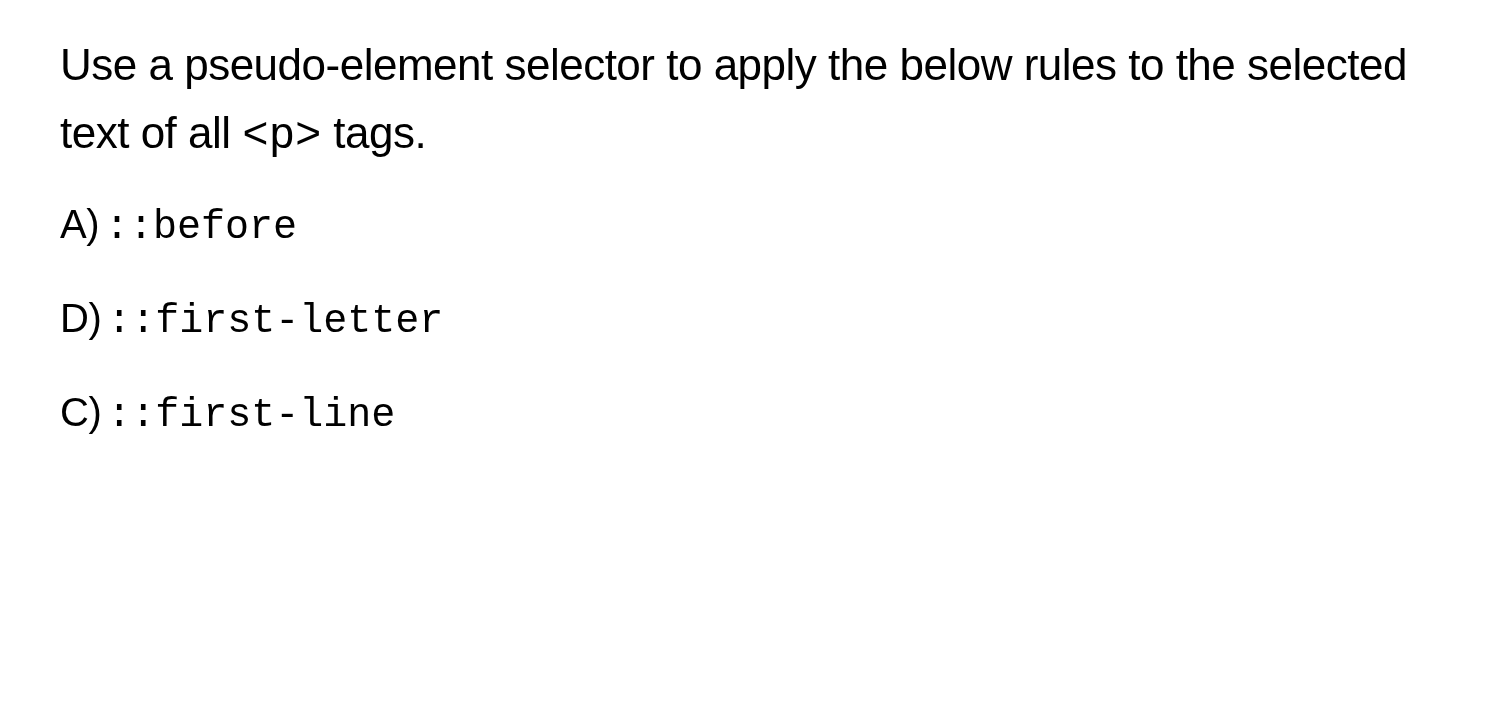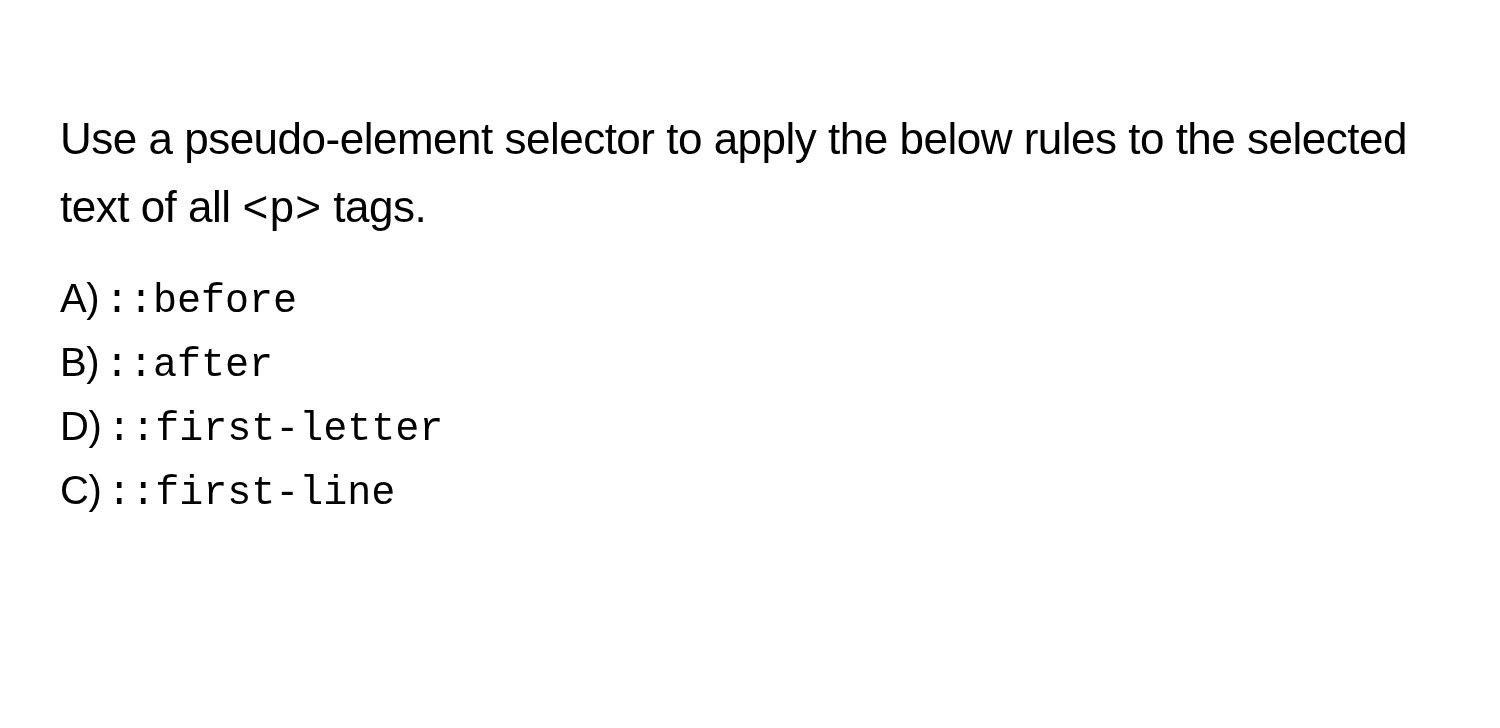--- a/index.html
+++ b/index.html
@@ -8,37 +8,37 @@
       box-sizing: border-box;
     }
     body {
       width: 1500px;
       height: 728px;
       background: #ffffff;
       font-family: -apple-system, BlinkMacSystemFont, "Segoe UI", Helvetica, Arial, sans-serif;
       color: #000000;
     }
     .container {
-      padding: 105px 60px 0 60px;
+      padding: 31px 60px 0 60px;
     }
     .question {
       font-size: 44px;
       line-height: 1.55;
       letter-spacing: -0.5px;
       font-weight: 400;
       margin-bottom: 28px;
     }
     .code {
       font-family: "Courier New", Courier, monospace;
       letter-spacing: 0;
     }
     .options {
       display: flex;
       flex-direction: column;
-      gap: 8px;
+      gap: 38px;
     }
     .option {
       font-size: 40px;
       line-height: 1.3;
       font-weight: 400;
       letter-spacing: -0.5px;
     }
     .option .label {
       margin-right: 6px;
     }
@@ -48,22 +48,19 @@
 
 <div class="container">
   <div class="question">
     <span>Use a pseudo-element selector to apply the below rules to the selected text of all </span><span class="code">&lt;p&gt;</span><span> tags.</span>
   </div>
   <div class="options">
     <div class="option">
       <span class="label">A)</span><span class="code">::before</span>
     </div>
     <div class="option">
-      <span class="label">B)</span><span class="code">::after</span>
-    </div>
-    <div class="option">
       <span class="label">D)</span><span class="code">::first-letter</span>
     </div>
     <div class="option">
       <span class="label">C)</span><span class="code">::first-line</span>
     </div>
   </div>
 </div>
 
 </body></html>

